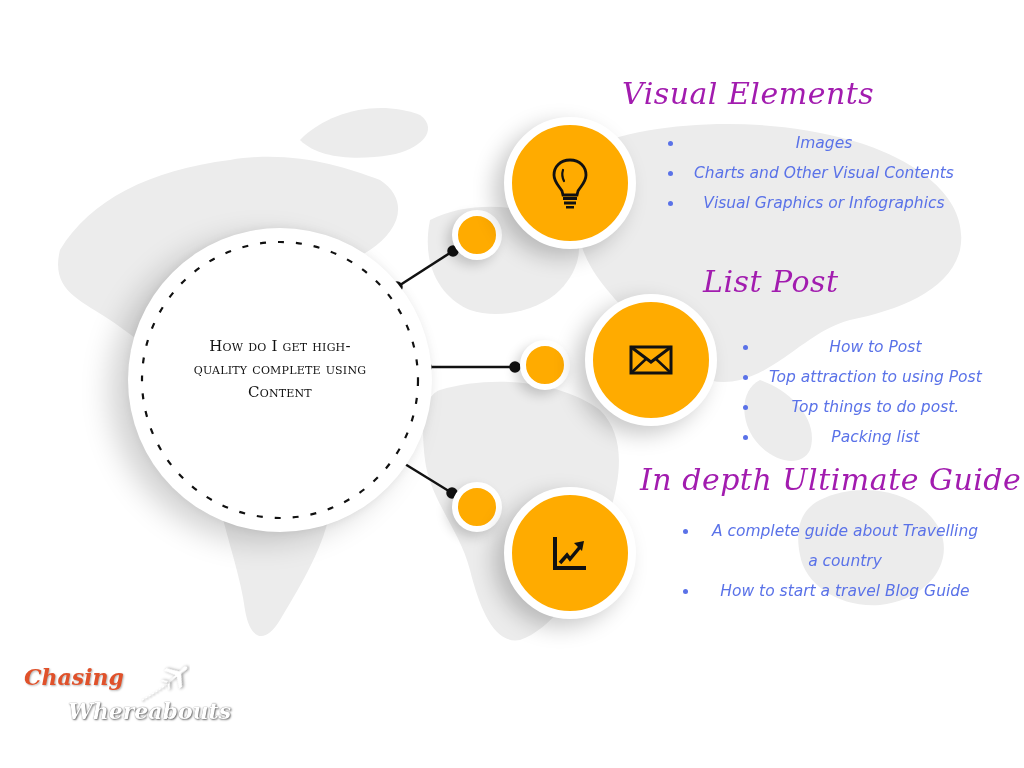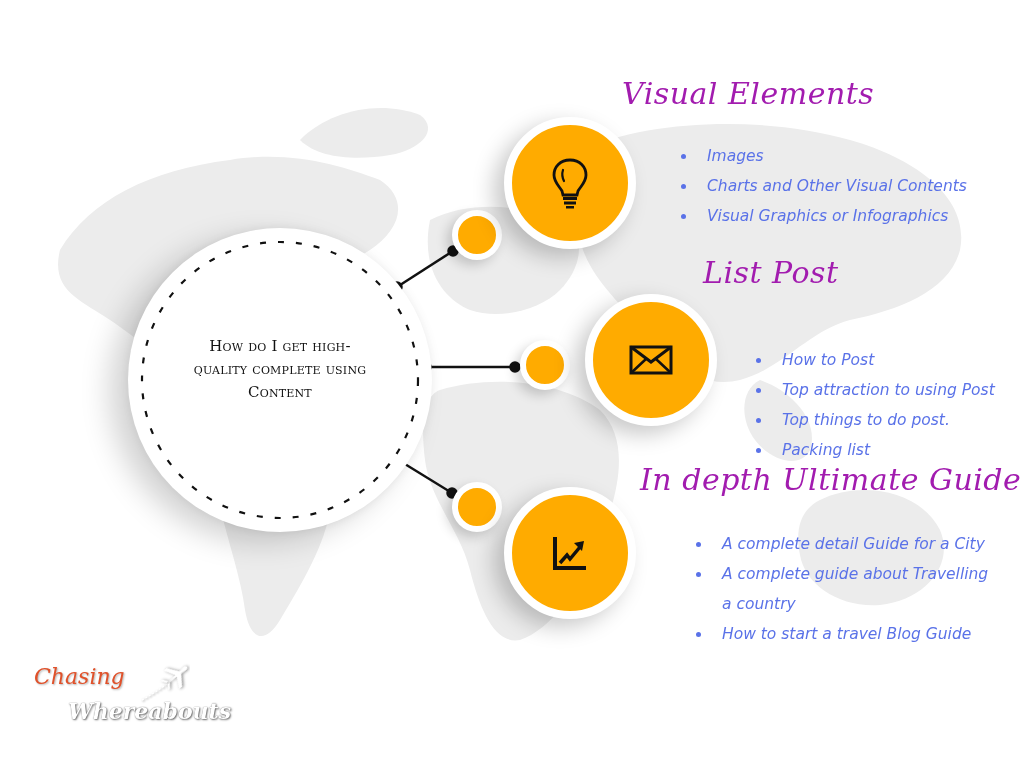--- a/index.html
+++ b/index.html
@@ -34,36 +34,35 @@
     background: #ffab00; border: 6px solid #ffffff;
     box-shadow: -5px 5px 12px rgba(0,0,0,0.18);
   }
 
   .section-title {
     position: absolute; font-family: "DejaVu Serif", serif; font-style: italic;
     font-size: 30px; color: #a21caf; white-space: nowrap; font-weight: normal;
     letter-spacing: 0.5px;
   }
   .bullets {
-    position: absolute; margin: 13px; padding: 0; list-style: none;
+    position: absolute; margin: 0; padding: 0; list-style: none;
     font-family: "DejaVu Sans", sans-serif; font-style: italic;
-    font-size: 15.5px; color: #5a72e8; line-height: 30px;
+    font-size: 15.5px; color: #5a72e8; line-height: 30px; text-align: center;
   }
   .bullets li { position: relative; padding-left: 28px; }
   .bullets li::before {
     content: ""; position: absolute; left: 2px; top: 13px;
     width: 5px; height: 5px; border-radius: 50%; background: #5a72e8;
   }
 
   .logo { position: absolute; left: 18px; top: 660px; width: 190px; height: 80px; }
   .logo-top {
     position: absolute; left: 6px; top: 4px; font-family: "DejaVu Serif", serif;
-    font-weight: normal; font-style: italic; font-size: 22px; color: #e0512a;
+    font-weight: bold; font-style: italic; font-size: 22px; color: #e0512a;
     text-shadow: 1px 1px 2px rgba(0,0,0,0.3);
-    margin-left: 10px;
   }
   .logo-bottom {
     position: absolute; left: 50px; top: 38px; font-family: "DejaVu Serif", serif;
     font-weight: bold; font-style: italic; font-size: 22px; color: #ffffff;
     text-shadow: 1px 1px 2px rgba(0,0,0,0.55), 0 0 1px rgba(0,0,0,0.6);
   }
   .logo-plane { position: absolute; left: 120px; top: 2px; }
 </style>
 </head>
 <body>
@@ -143,31 +142,30 @@
     </svg>
   </div>
 
   <div class="section-title" style="left:622px;top:76px;">Visual Elements</div>
   <ul class="bullets" style="left:666px;top:128px;">
     <li>Images</li>
     <li>Charts and Other Visual Contents</li>
     <li>Visual Graphics or Infographics</li>
   </ul>
 
-  <div class="section-title" style="left:703px;top:255px;">List Post</div>
+  <div class="section-title" style="left:703px;top:264px;">List Post</div>
   <ul class="bullets" style="left:741px;top:332px;">
     <li>How to Post</li>
     <li>Top attraction to using Post</li>
     <li>Top things to do post.</li>
     <li>Packing list</li>
   </ul>
 
   <div class="section-title" style="left:640px;top:462px;">In depth Ultimate Guide</div>
   <ul class="bullets" style="left:681px;top:516px;width:300px;">
-    <li>A complete detail Guide for a City</li>
     <li>A complete guide about Travelling a country</li>
     <li>How to start a travel Blog Guide</li>
   </ul>
 
   <div class="logo">
     <div class="logo-top">Chasing</div>
     <svg class="logo-plane" width="52" height="42" viewBox="0 0 52 42">
       <path d="M4,38 C14,32 24,26 34,18" fill="none" stroke="#ffffff" stroke-width="1.5" stroke-dasharray="2 2" style="filter:drop-shadow(1px 1px 1px rgba(0,0,0,.4))"></path>
       <g transform="translate(38,14) rotate(-40)" style="filter:drop-shadow(1px 1px 1.5px rgba(0,0,0,.45))">
         <path d="M-14,0 L12,-2 C15,-2 15,2 12,2 L-14,0 Z" fill="#ffffff"></path>

